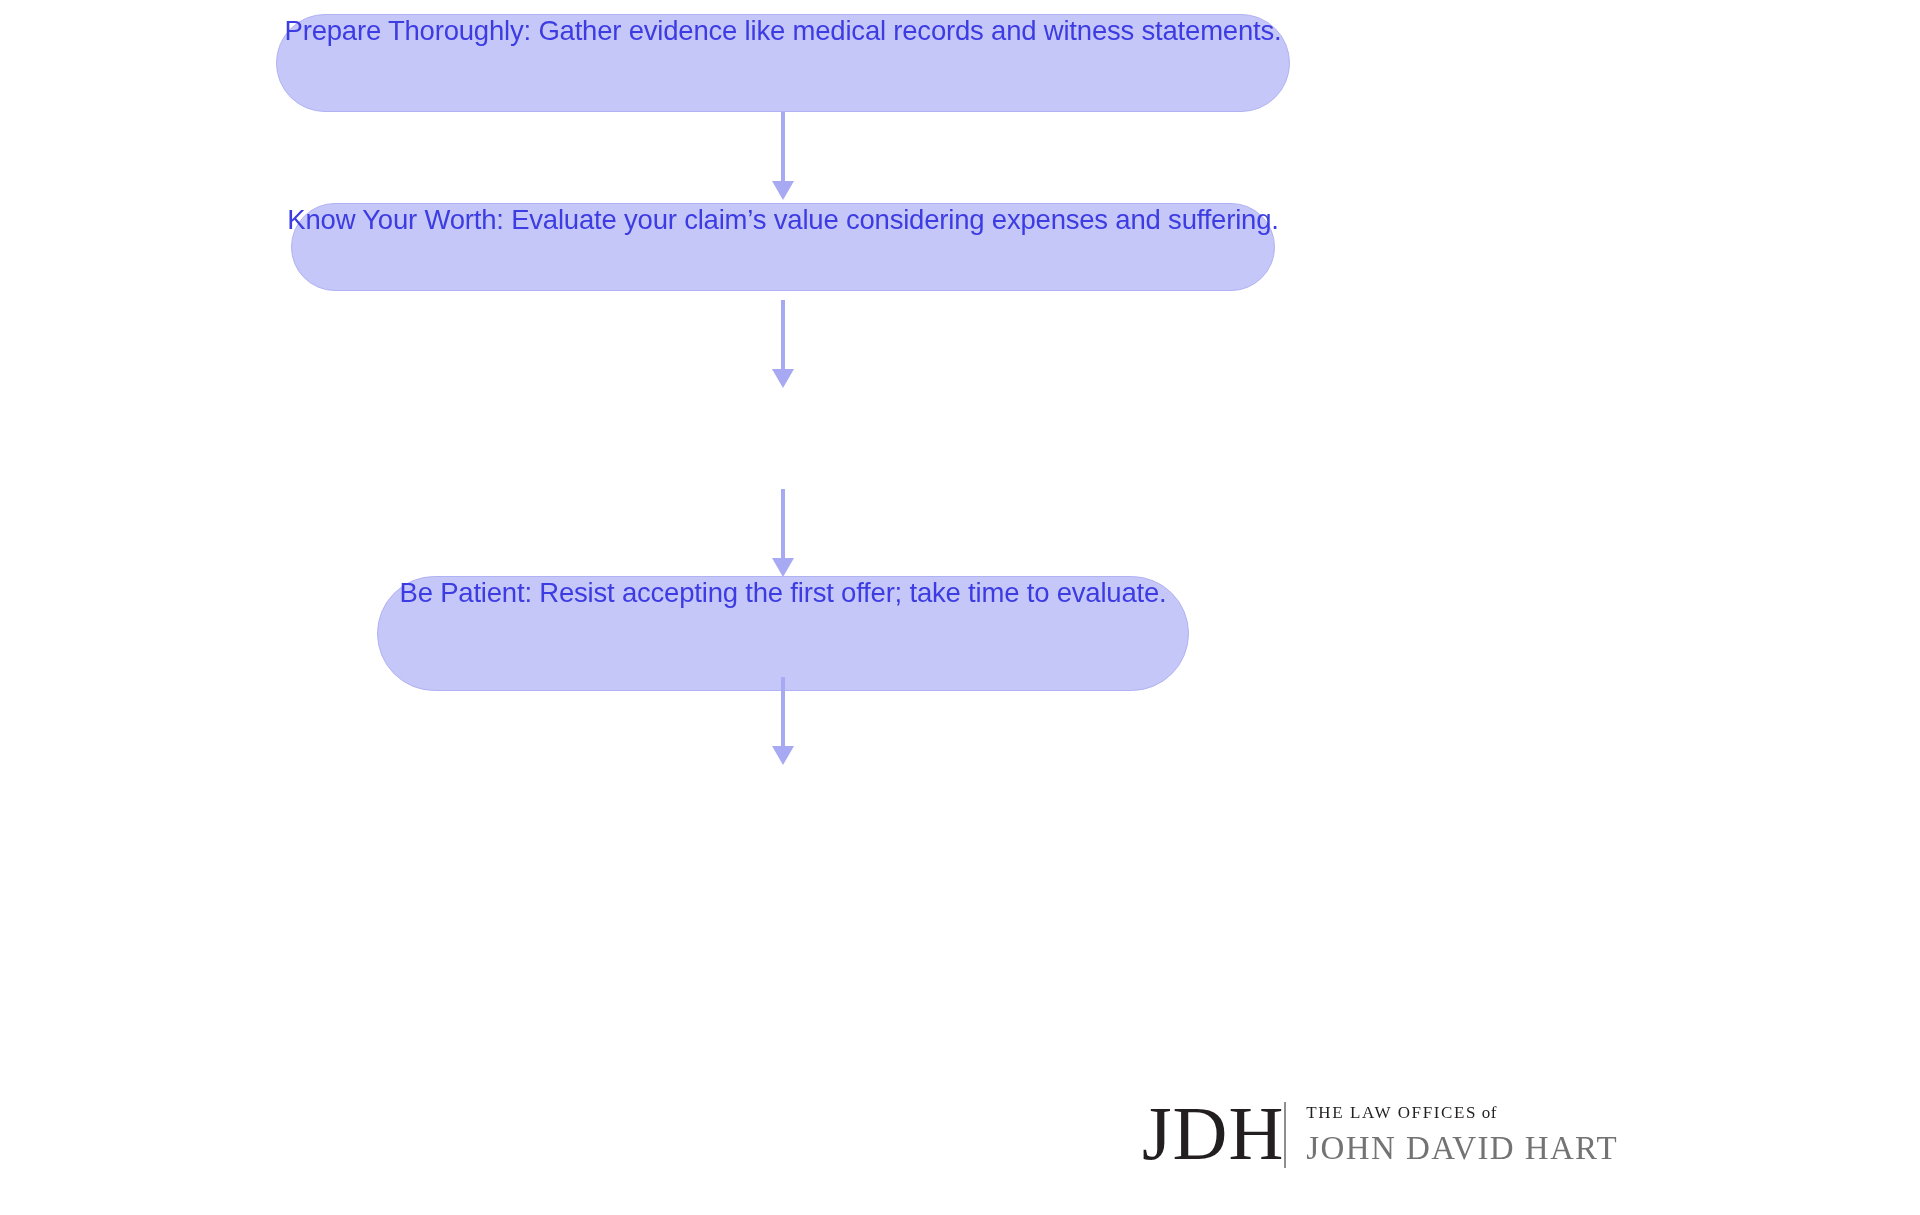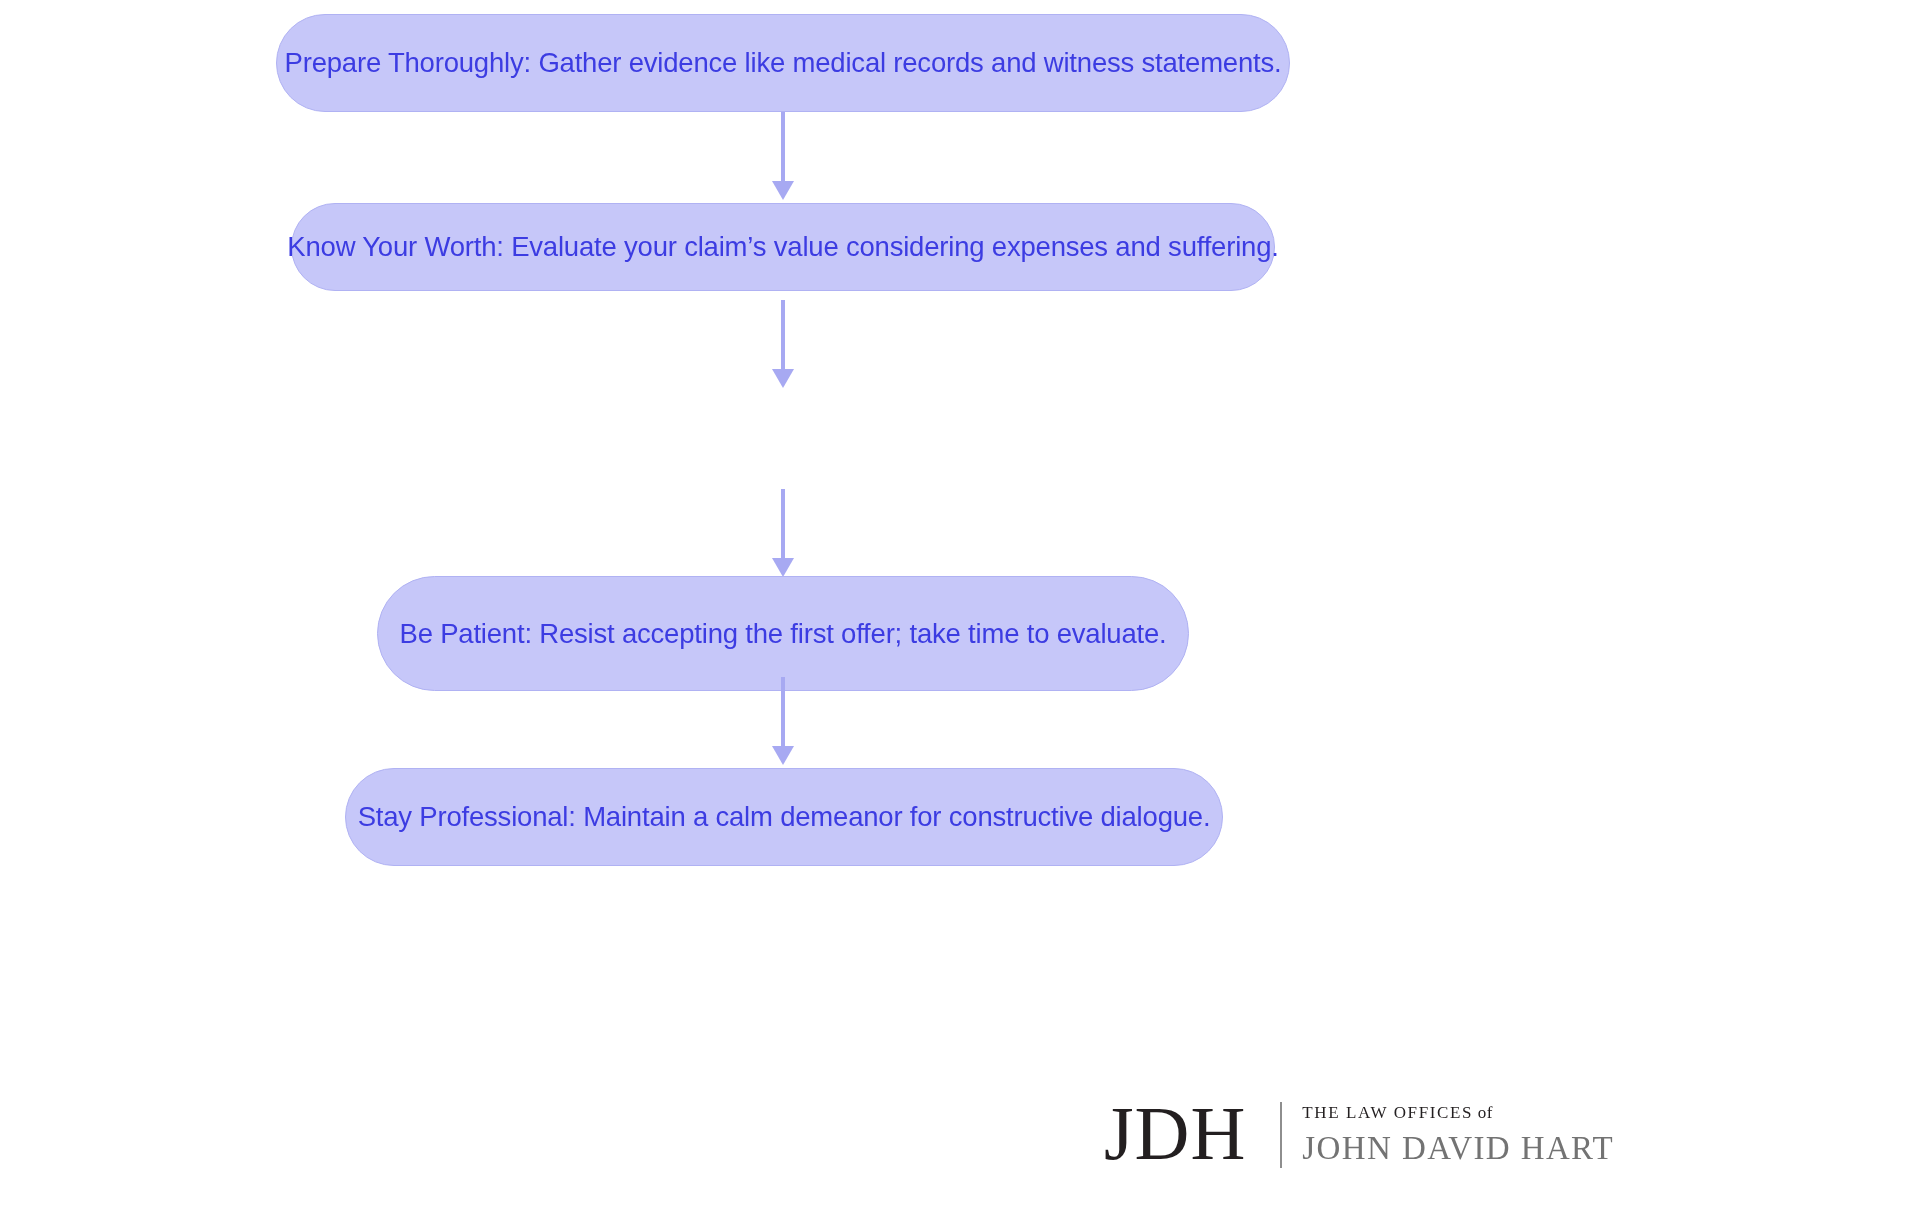--- a/index.html
+++ b/index.html
@@ -26,26 +26,26 @@
     left: 0;
     top: 0;
     width: 1920px;
     height: 1090px;
   }
 
   .node {
     position: absolute;
     box-sizing: border-box;
     display: flex;
-    align-items: center;
+    align-items: flex-start;
     justify-content: center;
     background: #c6c7f9;
     border: 1.6px solid #b0b2f3;
     border-radius: 999px;
-    padding: 16px 34px;
+    padding: 0 34px;
   }
   .node-label {
     color: #3c3ce2;
     font-size: 27.5px;
     line-height: 1.15;
     letter-spacing: -0.2px;
     white-space: nowrap;
     text-align: center;
     font-weight: 400;
   }
@@ -82,23 +82,24 @@
     display: flex;
     align-items: center;
     color: #231f20;
   }
   #logo-mark {
     font-family: "Liberation Serif", serif;
     font-size: 76px;
     line-height: 1;
     letter-spacing: 1px;
     color: #231f20;
-    padding-right: 34px;
+    padding-right: 0;
     position: relative;
     top: -2px;
+    margin-left: 38px;
   }
   #logo-divider {
     width: 2px;
     height: 66px;
     background: #8e8e8e;
     flex: 0 0 auto;
   }
   #logo-text {
     padding-left: 20px;
     display: flex;
@@ -157,23 +158,20 @@
 
     <div class="node" style="left:377px; top:576px; width:812px; height:115px;">
       <span class="node-label">Be Patient: Resist accepting the first offer; take time to evaluate.</span>
     </div>
 
     <div class="connector" style="left:770px; top:677px; height:88px;">
       <div class="shaft"></div>
       <div class="head"></div>
     </div>
 
-    <div class="node" style="left:345px; top:768px; width:878px; height:98px;">
-      <span class="node-label">Stay Professional: Maintain a calm demeanor for constructive dialogue.</span>
-    </div>
 
   </div>
 
   <div id="logo">
     <div id="logo-mark">JDH</div>
     <div id="logo-divider"></div>
     <div id="logo-text">
       <div id="logo-top">
         <span>THE LAW OFFICES</span><span class="of"> of</span>
       </div>

